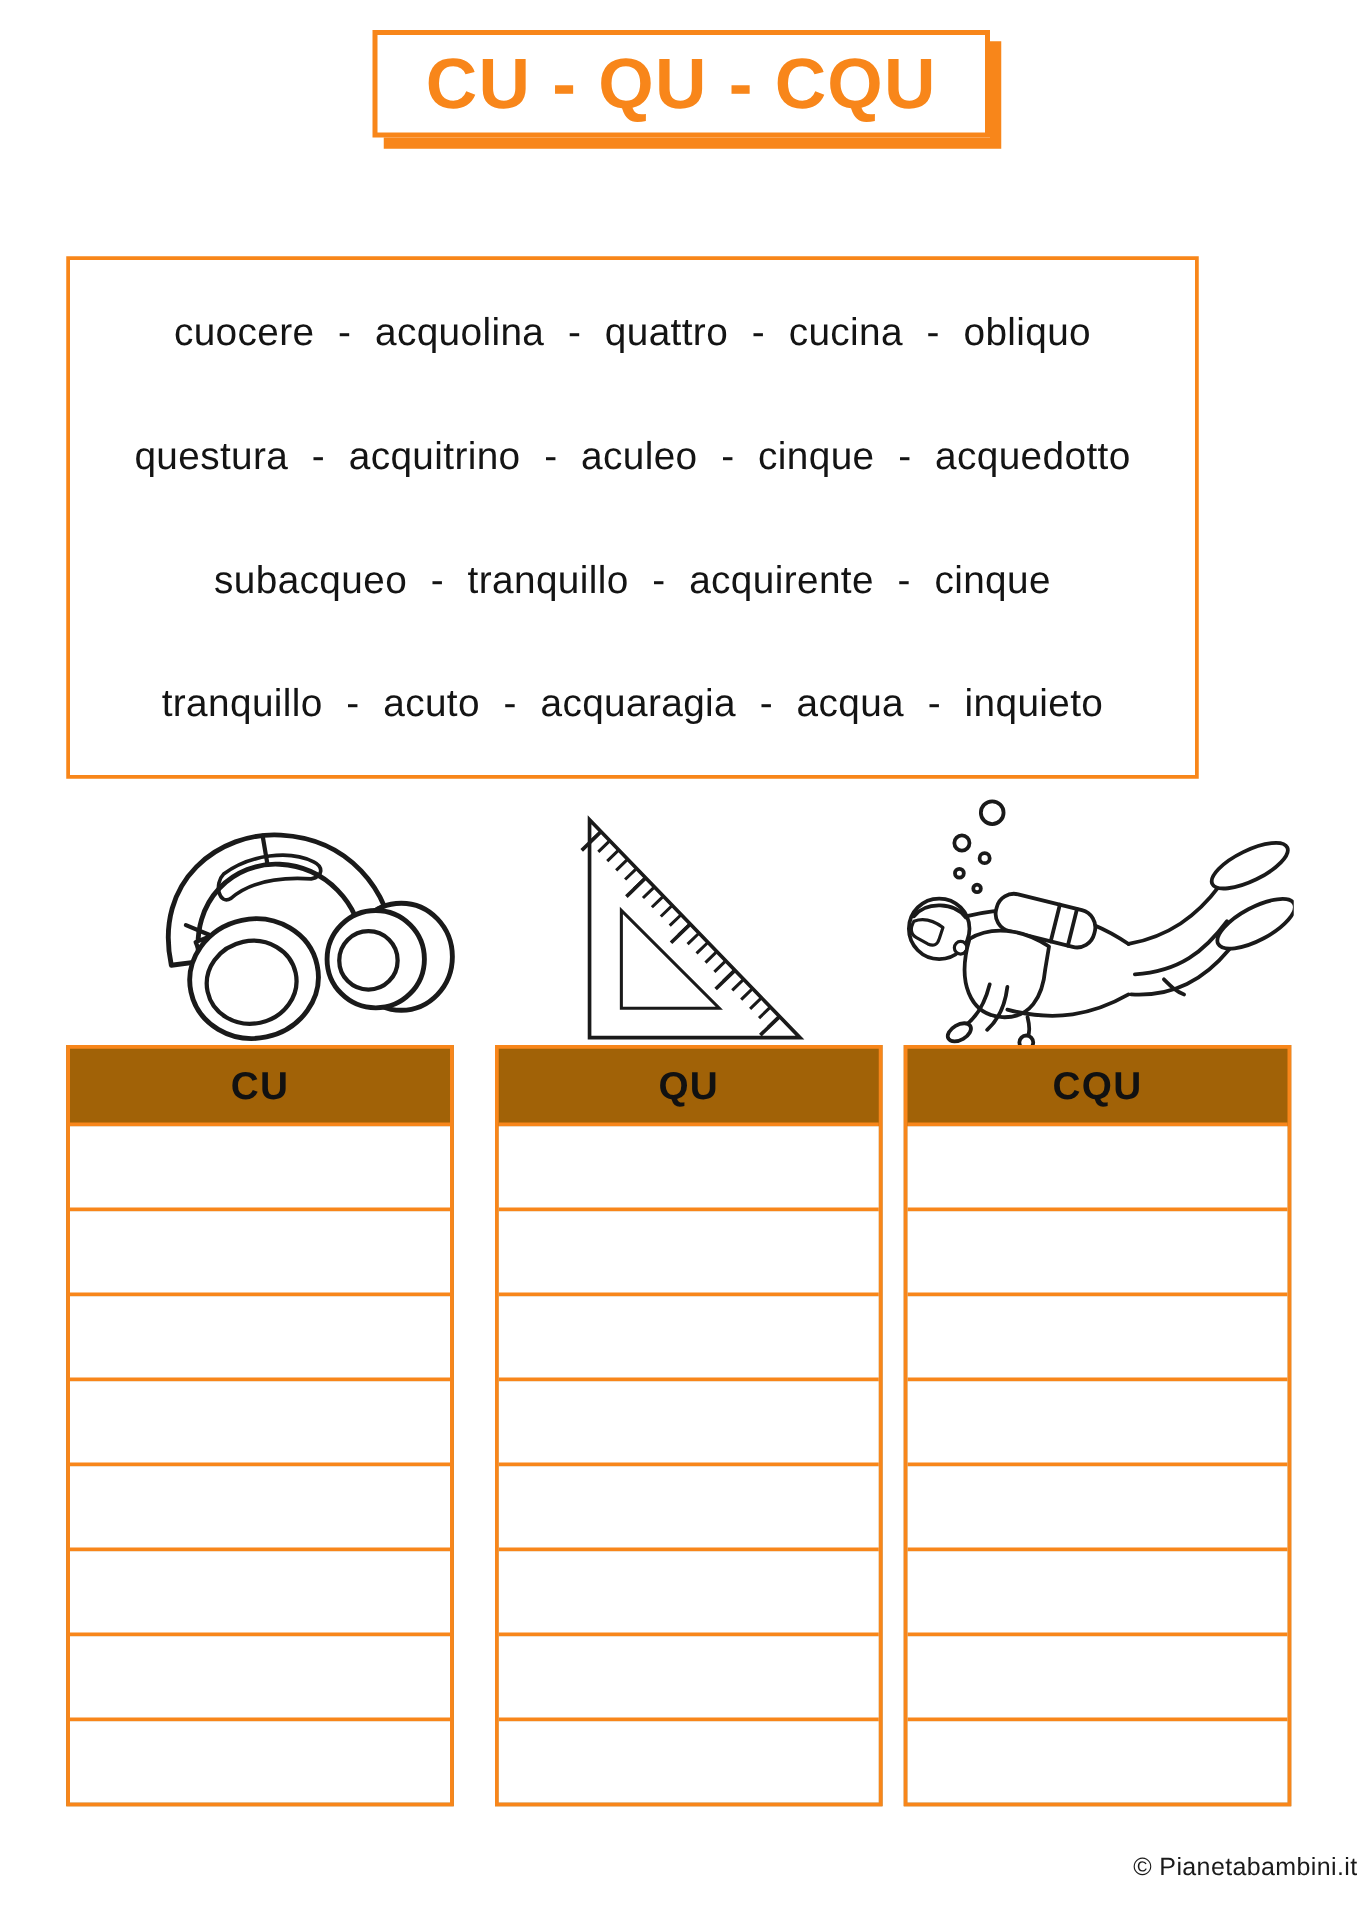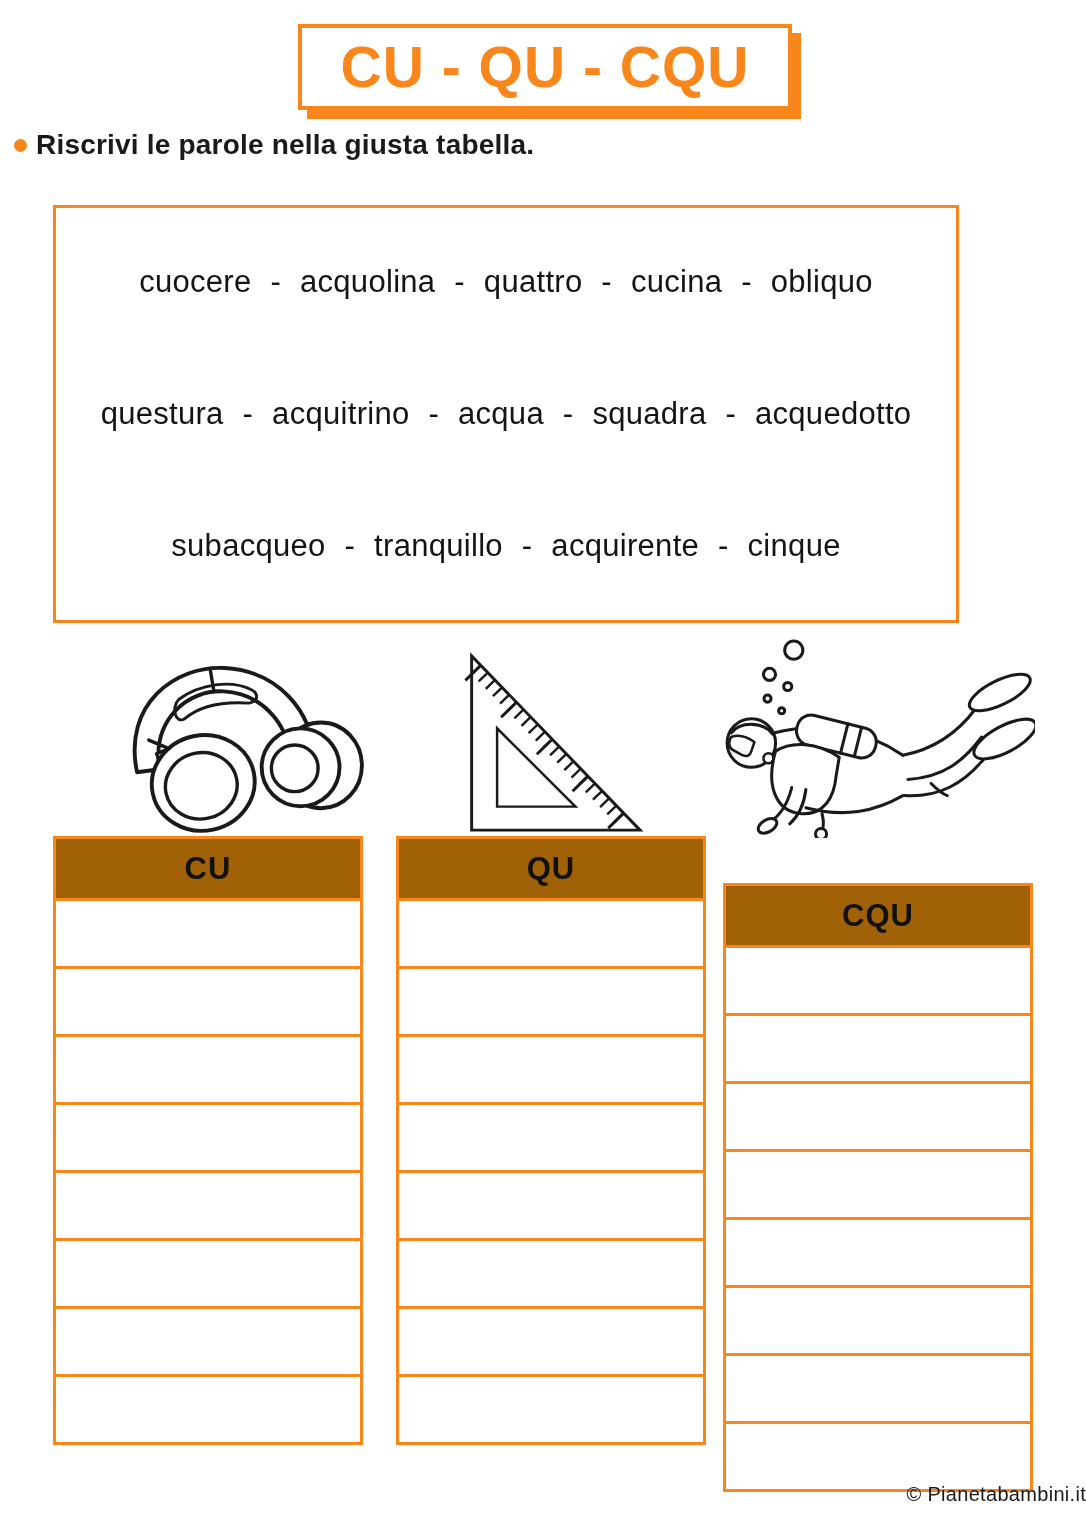--- a/index.html
+++ b/index.html
@@ -58,21 +58,21 @@
   .fig-headphones{left:103px;top:648px;width:292px;height:190px;}
   .fig-setsquare{left:450px;top:650px;width:196px;height:186px;}
   .fig-diver{left:700px;top:636px;width:335px;height:202px;}
   
   .wtable{
     position:absolute;top:836px;width:310px;
     border:3px solid var(--accent);box-sizing:border-box;background:#a16207;
   }
   .wtable.t0{left:53px;}
   .wtable.t1{left:396px;}
-  .wtable.t2{left:723px;margin-top:47px;}
+  .wtable.t2{left:723px;}
   .t-header{
     height:59px;border-bottom:3px solid var(--accent);
     display:flex;align-items:center;justify-content:center;
     color:#111;font-size:31px;font-weight:700;letter-spacing:1px;
   }
   .t-row{height:65px;border-bottom:3px solid var(--accent);background:#fff;}
   .t-body .t-row:last-child{border-bottom:none;}
   
   .footer{
     position:absolute;left:0;top:1483px;width:100%;
@@ -82,29 +82,26 @@
 </style>
 </head>
 <body>
 
 <div class="page">
 
   <div class="title-box">
     <div class="title-text">CU - QU - CQU</div>
   </div>
 
-  <div class="instruction">
-    <span class="bullet"></span>
-    <span class="instruction-text">Riscrivi le parole nella giusta tabella.</span>
-  </div>
 
   <div class="word-box">
     <div class="word-line">cuocere - acquolina - quattro - cucina - obliquo</div>
-    <div class="word-line">questura - acquitrino - acqua - squadra - acquedotto</div>
+    <div class="word-line">questura - acquitrino - aculeo - cinque - acquedotto</div>
     <div class="word-line">subacqueo - tranquillo - acquirente - cinque</div>
+    <div class="word-line">tranquillo - acuto - acquaragia - acqua - inquieto</div>
   </div>
 
   <div class="fig fig-headphones">
     <svg viewBox="0 0 300 190" xmlns="http://www.w3.org/2000/svg">
       <g stroke="#1a1a1a" fill="none" stroke-linejoin="round" stroke-linecap="round">
 
         <path d="M35,125 C20,55 75,15 125,18 C180,21 215,62 218,112 L192,110 C190,74 162,44 124,42 C88,40 50,70 58,122 Z" fill="#ffffff" stroke-width="4"></path>
 
         <line x1="110" y1="18.5" x2="114" y2="42" stroke-width="3.5"></line>
         <line x1="206" y1="78" x2="183" y2="90" stroke-width="3.5"></line>

